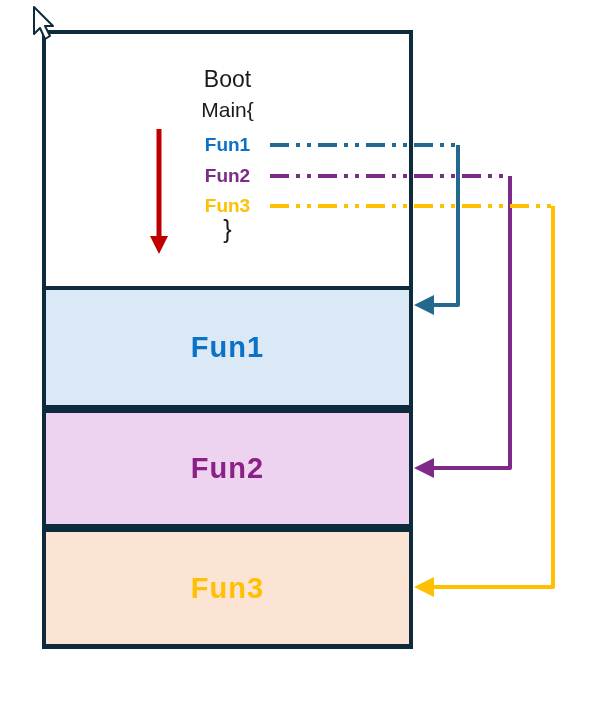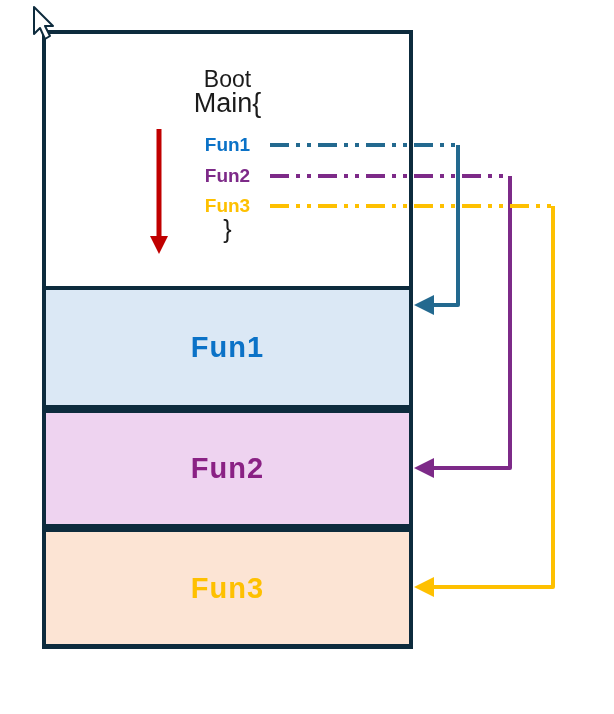--- a/index.html
+++ b/index.html
@@ -9,21 +9,21 @@
   }
   .outer-rect{
     position:absolute;left:42px;top:30px;width:371px;height:619px;
     border:4px solid #0d2b3d;box-sizing:border-box;background:transparent;
   }
   .tline{
     position:absolute;left:42px;width:371px;text-align:center;
     color:#1b1b1b;line-height:1.2;white-space:pre;
   }
   .boot-line{top:66px;font-size:23px;}
-  .main-line{top:87px;font-size:27px;}
+  .main-line{top:97px;font-size:21px;}
   .call-line{font-size:19px;font-weight:700;}
   .call-1{top:134px;}
   .call-2{top:165px;}
   .call-3{top:195px;}
   .brace-line{top:214px;font-size:25px;}
   .block{
     position:absolute;left:42px;width:371px;box-sizing:border-box;
     border:4px solid #0d2b3d;display:flex;align-items:center;justify-content:center;
   }
   .block-1{top:286px;height:123px;}

